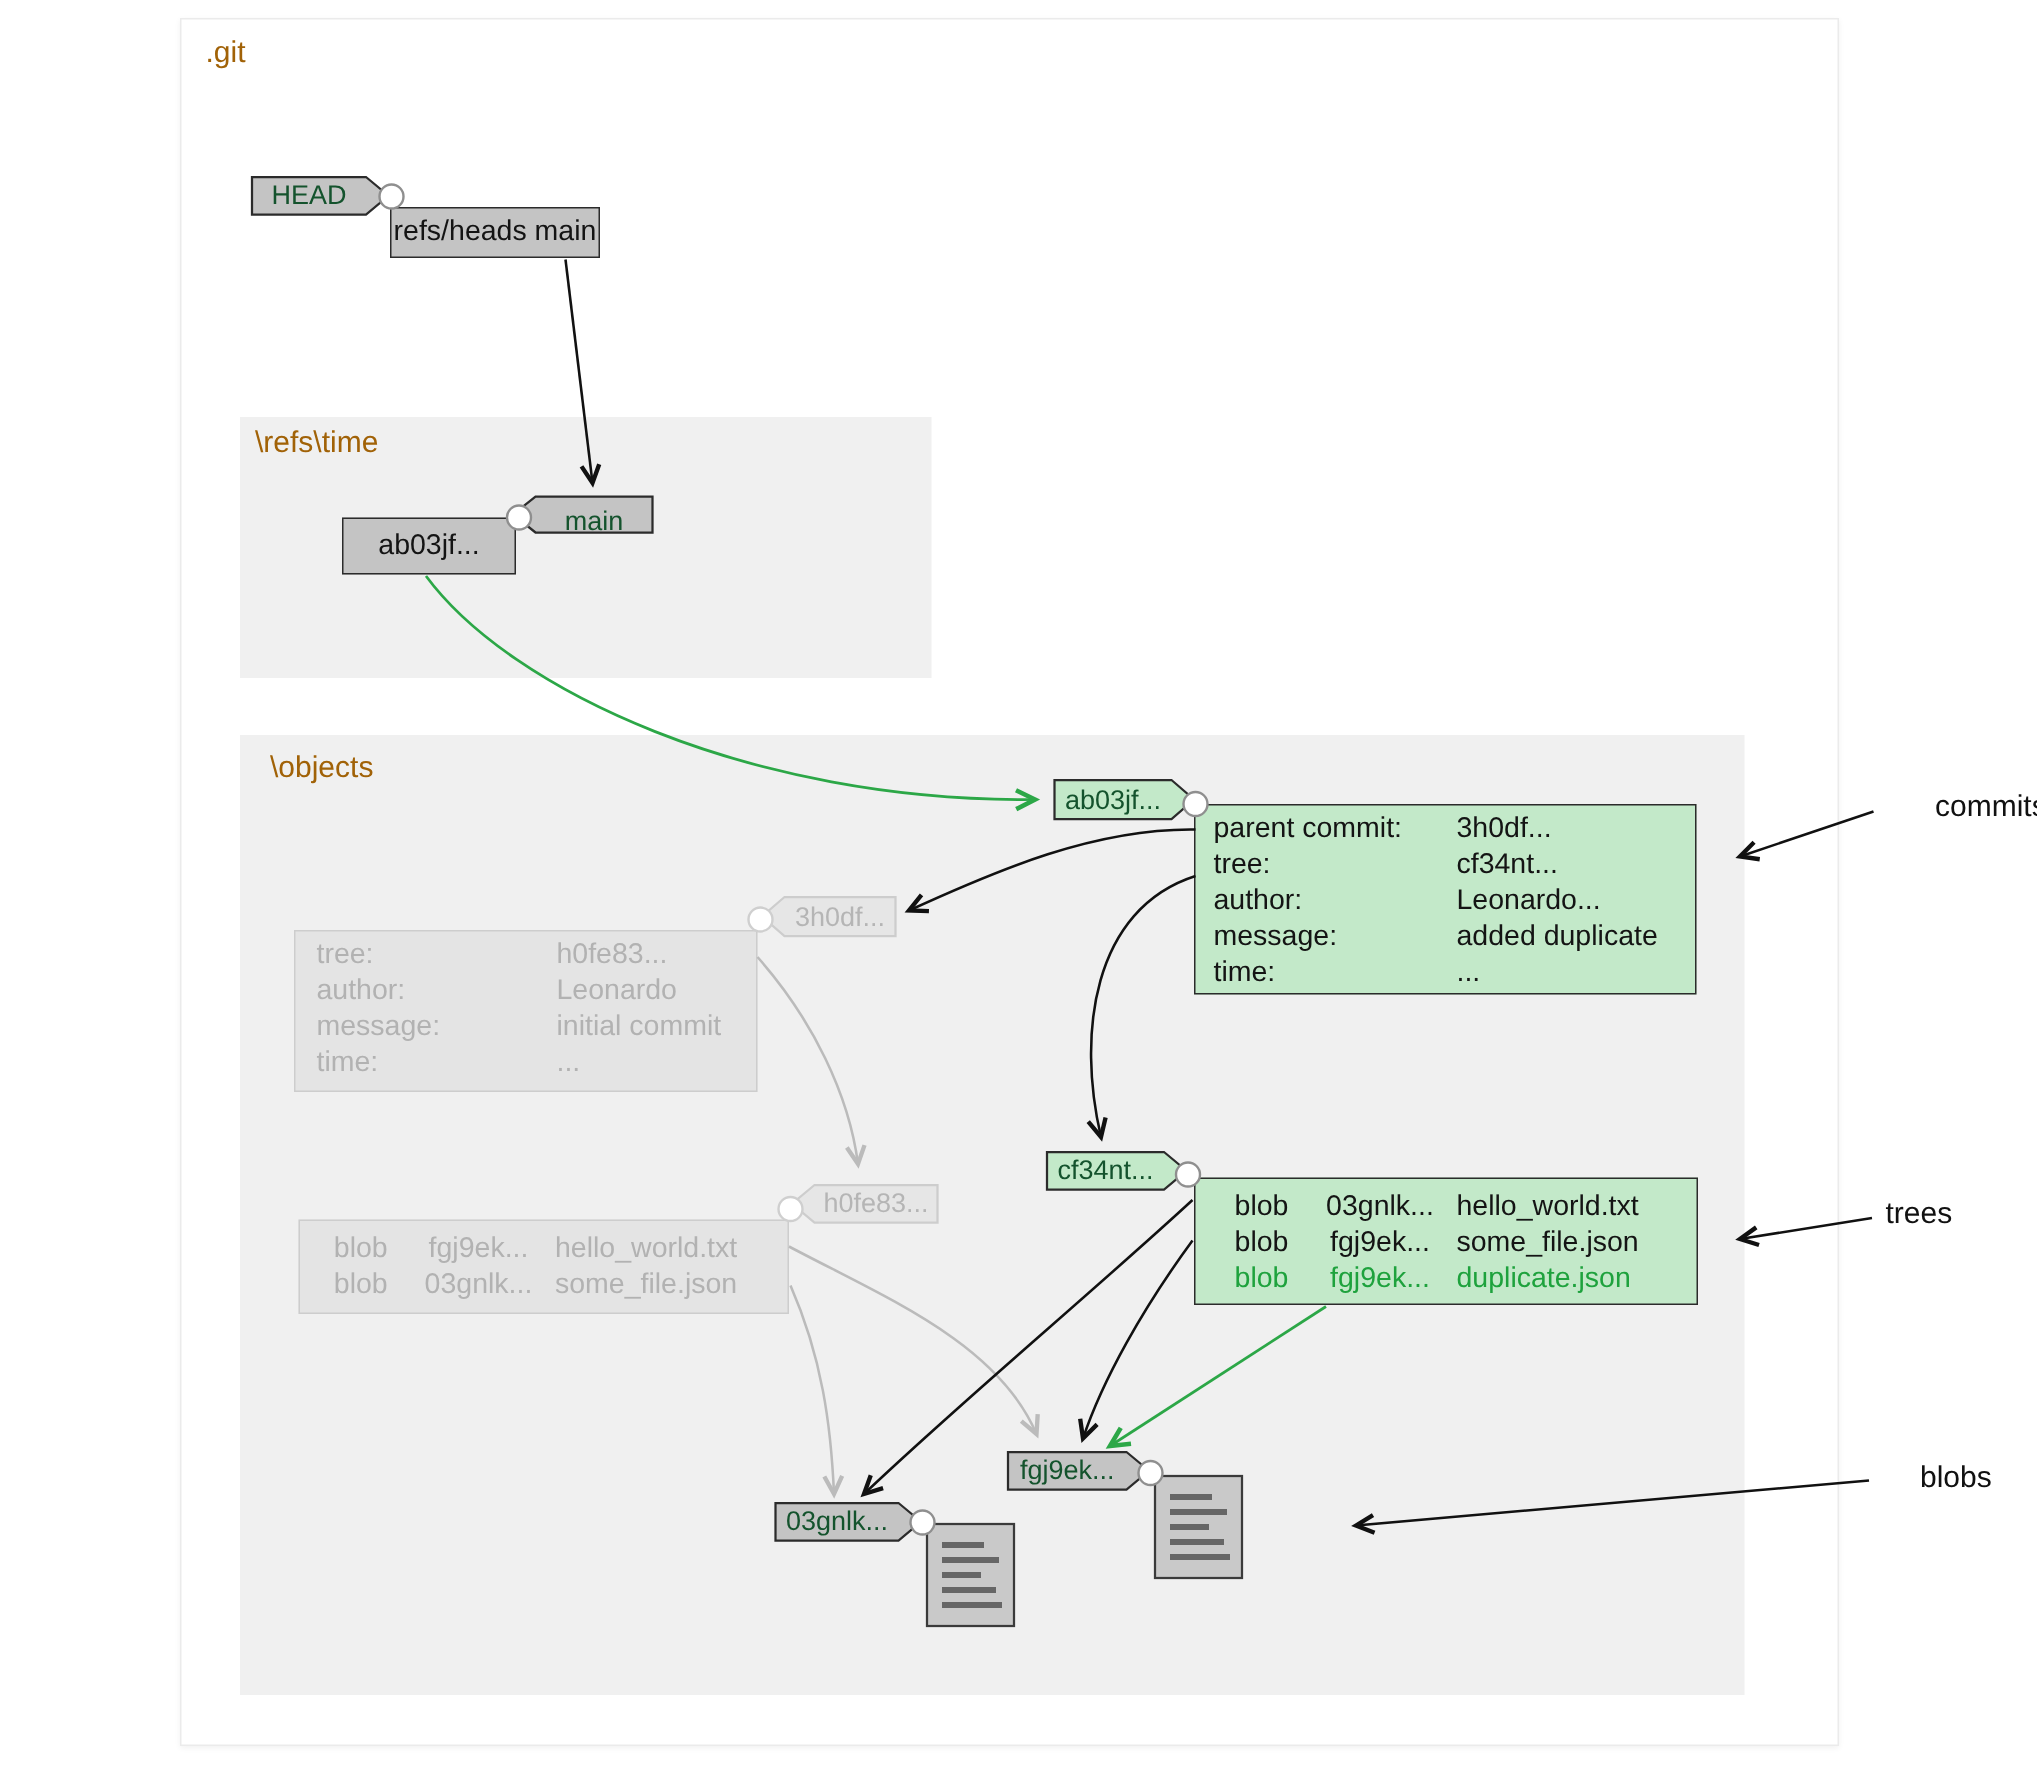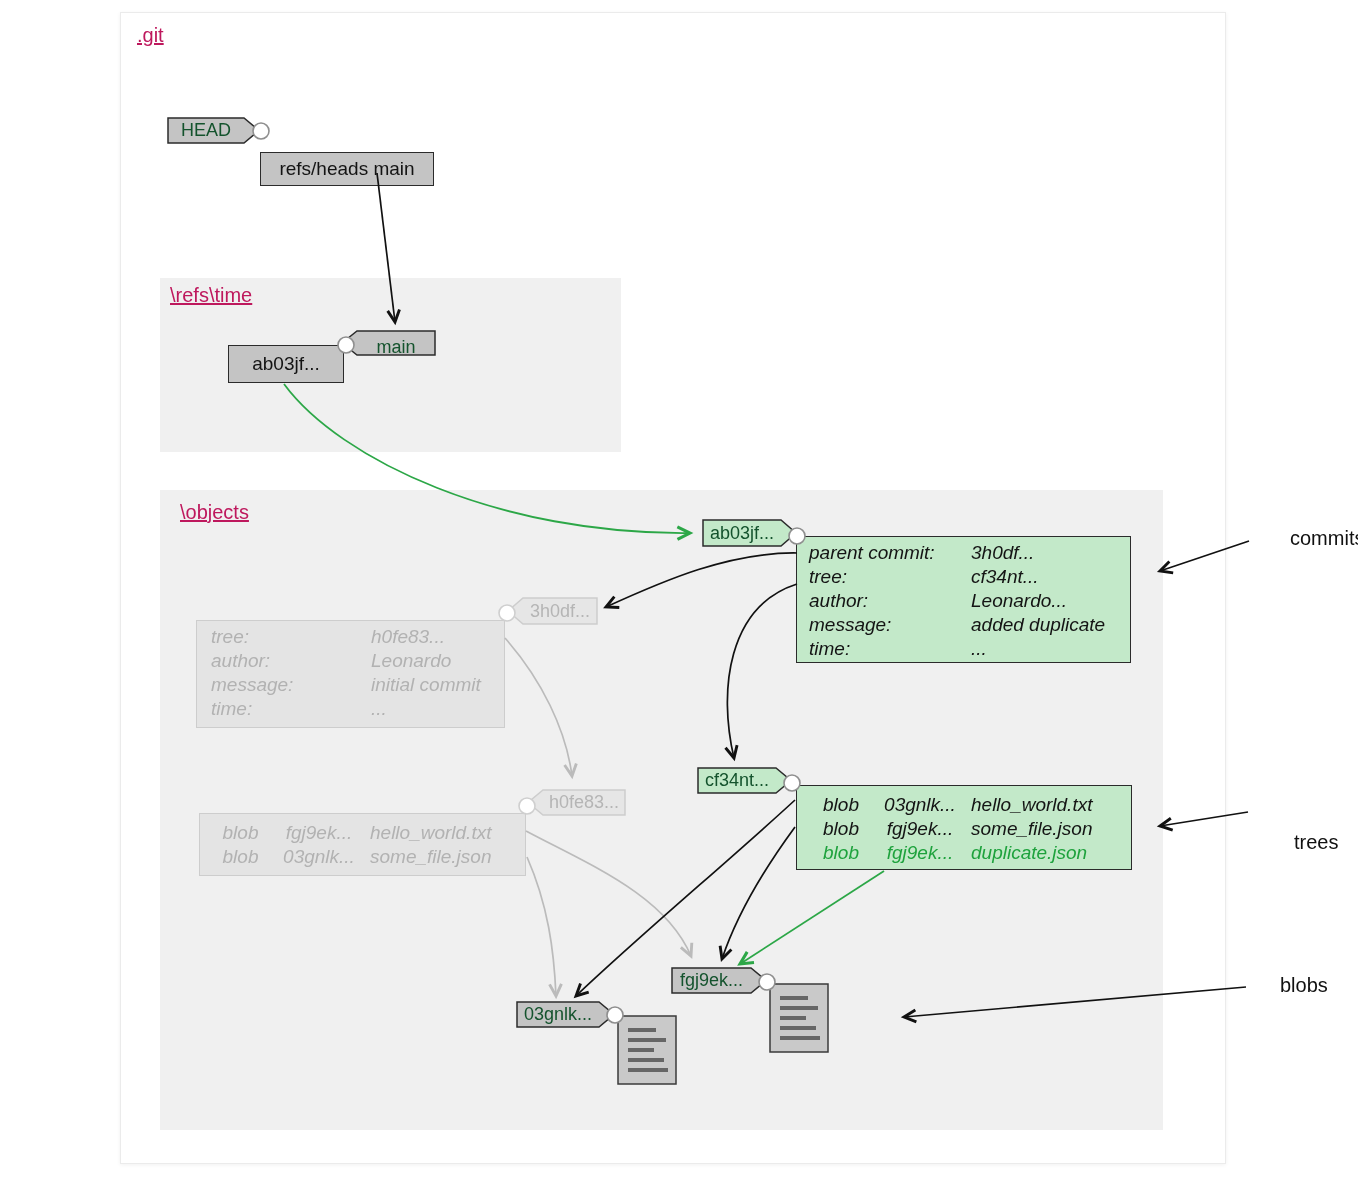--- a/index.html
+++ b/index.html
@@ -1,24 +1,24 @@
 <!DOCTYPE html>
 <html><head>
 <meta charset="utf-8">
 <style>
   html,body{margin:0;padding:0;background:#ffffff;}
   .page{position:relative;width:1358px;height:1182px;overflow:hidden;
         font-family:"Liberation Sans",sans-serif;color:#141414;}
   .card{position:absolute;left:120px;top:12px;width:1104px;height:1150px;
         background:#ffffff;border:1px solid #ebebeb;box-shadow:0 1px 4px rgba(0,0,0,0.06);}
   .section{position:absolute;background:#f0f0f0;}
-  .sec-label{position:absolute;font-size:20px;color:#be185d;text-decoration:underline;}
+  .sec-label{position:absolute;font-size:20px;color:#a16207;}
   .gray-box{position:absolute;background:#c4c4c4;border:1.5px solid #2b2b2b;
             display:flex;align-items:center;justify-content:center;font-size:19px;box-sizing:border-box;}
-  .obj-box{position:absolute;box-sizing:border-box;font-size:19px;font-style:italic;}
+  .obj-box{position:absolute;box-sizing:border-box;font-size:19px;}
   .green-box{background:#c3e9c9;border:1.5px solid #2b2b2b;color:#141414;}
   .faded-box{background:#e4e4e4;border:1.5px solid #cdcdcd;color:#b2b2b2;}
   .commit-rows{padding:4px 0 0 12px;}
   .commit-rows .row{display:flex;line-height:24px;}
   .commit-rows .k{width:162px;flex:none;}
   .tree-rows{padding:7px 0 0 16px;text-align:center;}
   .tree-rows .row{display:flex;line-height:24px;}
   .tree-rows .c1{width:56px;flex:none;}
   .tree-rows .c2{width:102px;flex:none;}
   .faded-box .tree-rows{padding:7px 0 0 13px;}
@@ -37,21 +37,21 @@
 
   <div class="card"></div>
   <div class="sec-label" style="left:137px;top:24px;">.git</div>
 
   <div class="section" style="left:160px;top:278px;width:461px;height:174px;"></div>
   <div class="sec-label" style="left:170px;top:284px;">\refs\time</div>
 
   <div class="section" style="left:160px;top:490px;width:1003px;height:640px;"></div>
   <div class="sec-label" style="left:180px;top:501px;">\objects</div>
 
-  <div class="gray-box" style="left:260px;top:152px;width:174px;height:34px;">refs/heads main</div>
+  <div class="gray-box" style="left:260px;top:138px;width:140px;height:34px;">refs/heads main</div>
   <div class="gray-box" style="left:228px;top:345px;width:116px;height:38px;">ab03jf...</div>
 
   <div class="obj-box green-box" style="left:796px;top:536px;width:335px;height:127px;">
     <div class="commit-rows">
       <div class="row">
           <span class="k">parent commit:</span>
           <span class="v">3h0df...</span>
         </div>
       <div class="row">
           <span class="k">tree:</span>
@@ -194,16 +194,16 @@
   <div class="tag-text" style="left:168px;top:118px;width:76px;height:25px;">HEAD</div>
   <div class="tag-text" style="left:357px;top:331px;width:78px;height:32px;">main</div>
   <div class="tag-text" style="left:703px;top:520px;width:78px;height:26px;">ab03jf...</div>
   <div class="tag-text faded" style="left:523px;top:598px;width:74px;height:26px;">3h0df...</div>
   <div class="tag-text" style="left:698px;top:768px;width:78px;height:25px;">cf34nt...</div>
   <div class="tag-text faded" style="left:543px;top:790px;width:82px;height:25px;">h0fe83...</div>
   <div class="tag-text" style="left:672px;top:968px;width:79px;height:25px;">fgj9ek...</div>
   <div class="tag-text" style="left:517px;top:1002px;width:82px;height:25px;">03gnlk...</div>
 
   <div class="annot" style="left:1256px;top:527px;margin-left:34px;">commits</div>
-  <div class="annot" style="left:1257px;top:831px;margin-left:37px;">trees</div>
+  <div class="annot" style="left:1257px;top:798px;">trees</div>
   <div class="annot" style="left:1256px;top:974px;margin-left:24px;">blobs</div>
 
 </div>
 
 </body></html>

